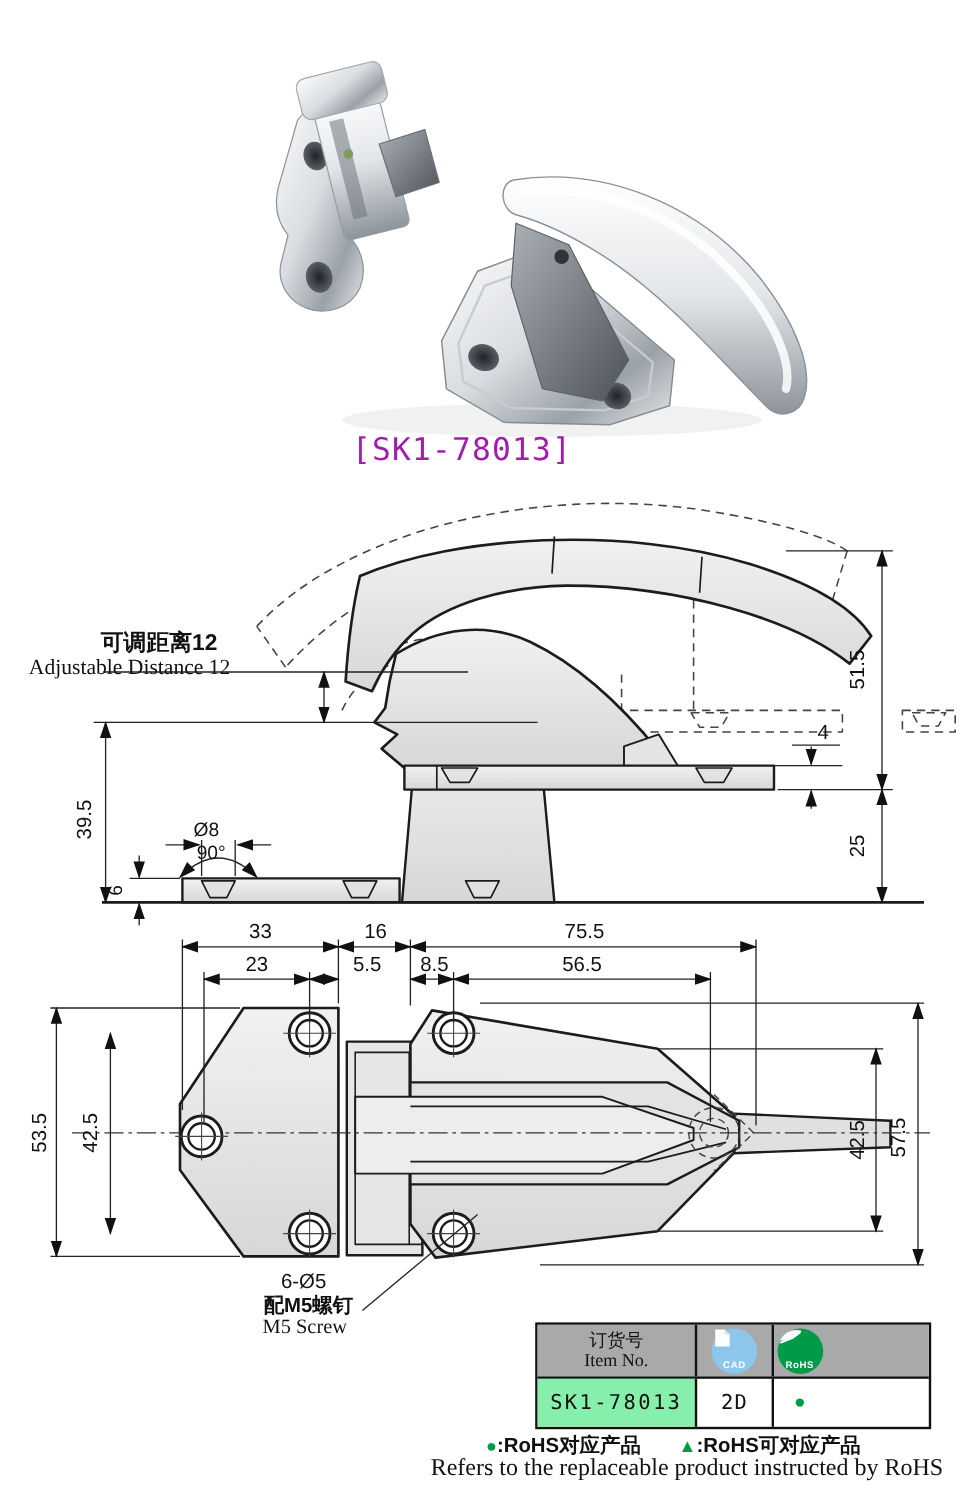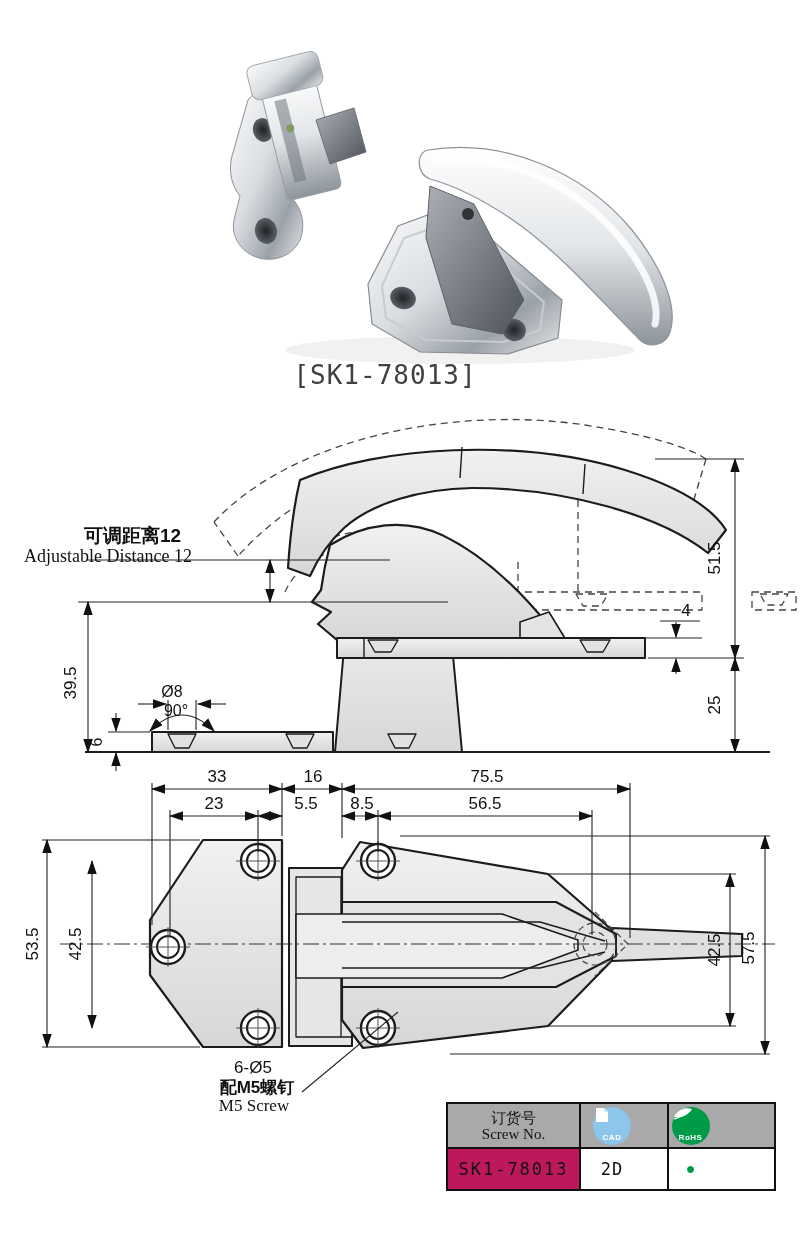--- a/index.html
+++ b/index.html
@@ -5,35 +5,35 @@
   html,body{margin:0;padding:0;background:#fff;}
   .page{position:relative;width:800px;height:1247px;background:#ffffff;overflow:hidden;
         font-family:"Liberation Sans",sans-serif;color:#111;}
   .page svg{position:absolute;left:0;top:0;}
   
   .dim{font:16px "Liberation Sans",sans-serif;fill:#111;}
   .dimbig{font:17px "Liberation Sans",sans-serif;fill:#111;}
   .cnlabel{font:700 19px "Liberation Sans",sans-serif;fill:#111;}
   .enlabel{font:18px "Liberation Serif",serif;fill:#111;}
   .caption{position:absolute;left:255px;top:360px;width:260px;text-align:center;
-           font:26px "DejaVu Sans Mono",monospace;letter-spacing:1px;color:#404040;}
+           font:26px "DejaVu Sans Mono",monospace;letter-spacing:1px;color:#a21caf;}
   
   .spec-table{position:absolute;left:446px;top:1102px;width:330px;border:2px solid #111;
               box-sizing:border-box;background:#fff;}
   .trow{display:flex;}
   .trow.head{background:#a9a9a9;height:43px;}
   .trow.body{height:40px;border-top:2px solid #111;}
   .tcell{box-sizing:border-box;display:flex;flex-direction:column;align-items:center;
          justify-content:center;border-left:2px solid #111;}
   .tcell:first-child{border-left:none;}
-  .c1{width:131px;} .c2{width:64px;} .c3{width:45px;margin-left:24px;} .c4{flex:1;}
+  .c1{width:131px;} .c2{width:64px;} .c3{width:45px;} .c4{flex:1;}
   .hcn{font:15px "Liberation Sans",sans-serif;color:#111;line-height:17px;}
   .hen{font:15px "Liberation Serif",serif;color:#111;line-height:17px;}
   .mono{font:17px "DejaVu Sans Mono",monospace;letter-spacing:2px;color:#111;}
-  .green-cell{background:#be185d;}
+  .green-cell{background:#86efac;}
   .badge{width:38px;height:38px;border-radius:50%;position:relative;display:flex;
          align-items:center;justify-content:center;}
   .badge.cad{background:#8cc6ea;}
   .badge.rohs{background:#009b48;}
   .badge .btxt{position:absolute;bottom:3px;width:100%;text-align:center;
          font:700 8px "Liberation Sans",sans-serif;color:#fff;letter-spacing:0.5px;}
   .dotGreen{color:#009b48;font-size:16px;}
   
   .legend{position:absolute;left:405px;top:1193px;width:385px;
           font:600 17px "Liberation Sans",sans-serif;color:#111;white-space:nowrap;}
@@ -274,21 +274,21 @@
       <text x="254" y="1111" class="enlabel" text-anchor="middle" style="font-size:17px">M5 Screw</text>
     </g>
   </svg>
 
   <div class="caption">[SK1-78013]</div>
 
   <div class="spec-table">
     <div class="trow head">
       <div class="tcell c1">
         <span class="hcn">订货号</span>
-        <span class="hen">Screw No.</span>
+        <span class="hen">Item No.</span>
       </div>
       <div class="tcell c2">
         <div class="badge cad">
           <svg width="18" height="18" viewBox="0 0 18 18">
             <path d="M3,1 L11,1 L15,5 L15,15 L3,15 Z" fill="#fff"></path>
             <path d="M11,1 L11,5 L15,5 Z" fill="#cfe6f5"></path>
           </svg>
           <span class="btxt">CAD</span>
         </div>
       </div>
@@ -308,14 +308,20 @@
       </div>
       <div class="tcell c2">
         <span class="mono" style="letter-spacing:1px">2D</span>
       </div>
       <div class="tcell c3">
         <span class="dotGreen">●</span>
       </div>
     </div>
   </div>
 
+  <div class="legend">
+    <span class="sym">●</span><span>:RoHS对应产品</span>
+    <span style="display:inline-block;width:22px"></span>
+    <span class="sym">▲</span><span>:RoHS可对应产品</span>
+  </div>
+  <div class="note">Refers to the replaceable product instructed by RoHS</div>
 
 </div>
 
 </body></html>

